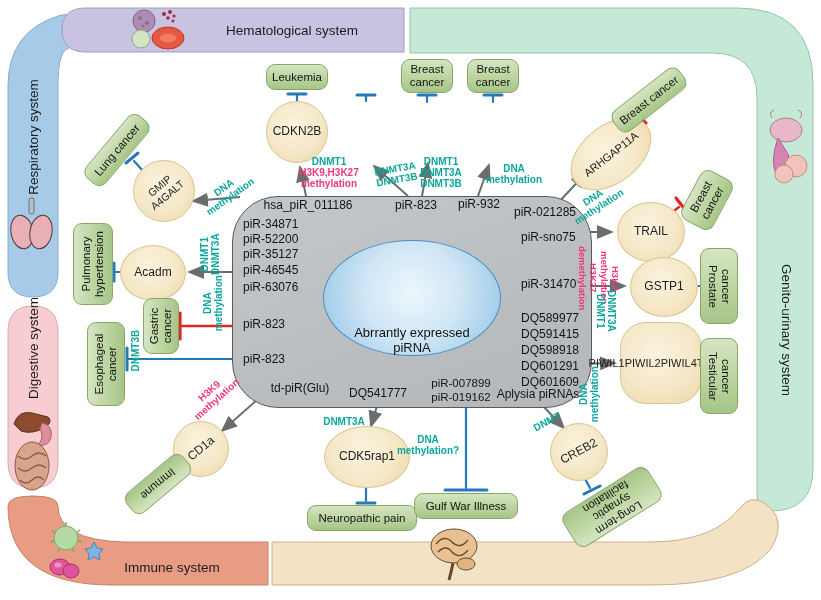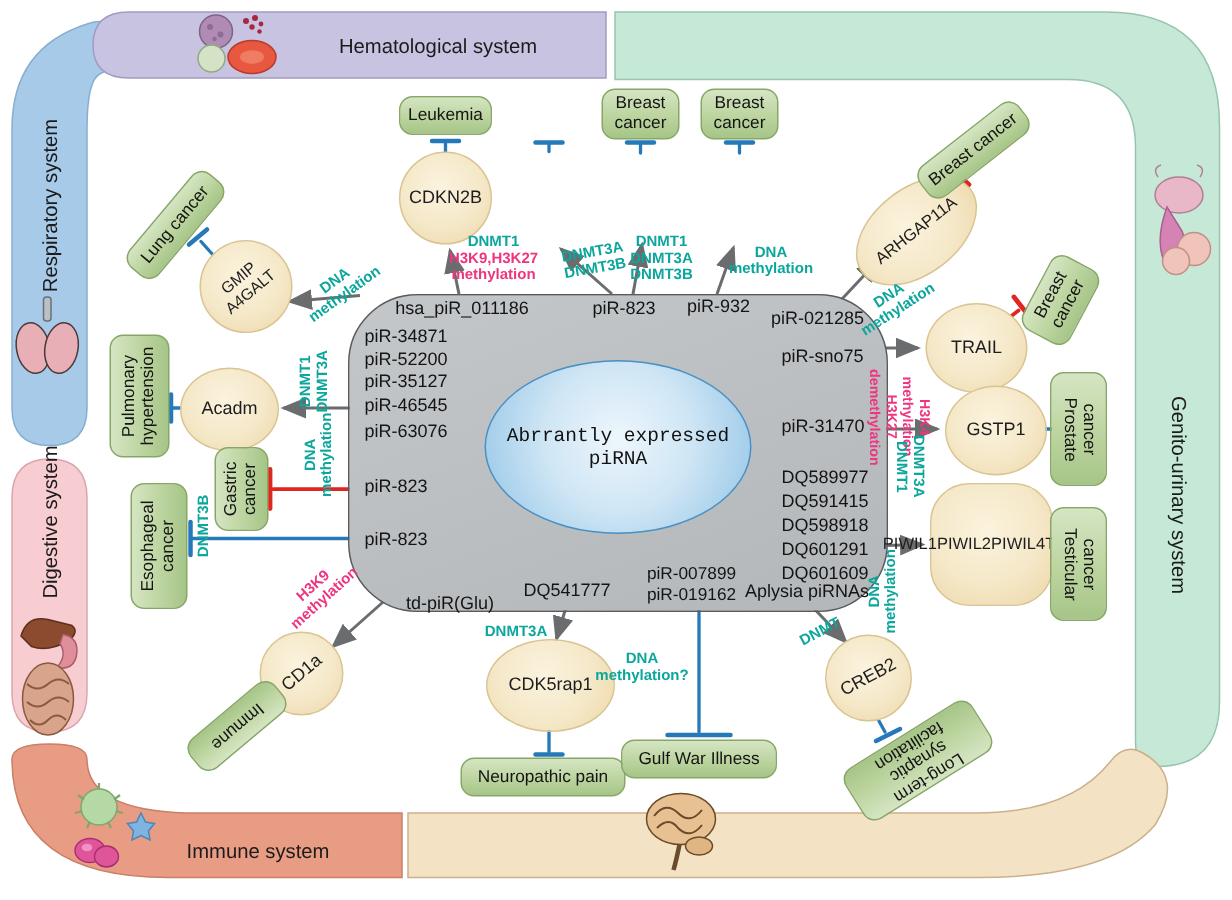--- a/index.html
+++ b/index.html
@@ -9,22 +9,22 @@
   
   .bandlabel{position:absolute;font-size:13.5px;color:#1b1b1b;text-align:center;
              display:flex;align-items:center;justify-content:center;}
   .rot{transform-origin:center;}
   
   .centerbox{position:absolute;left:232px;top:196px;width:358px;height:210px;
              background:linear-gradient(160deg,#c3c7ca,#b3b7ba);
              border:1.6px solid #595a5c;border-radius:46px;}
   .cellipse{position:absolute;left:323px;top:240px;width:176px;height:114px;border-radius:50%;
             background:radial-gradient(circle at 50% 45%,#eef6fc 0%,#cfe6f5 45%,#8fc2e5 100%);
-            border:1.5px solid #4a90c2;display:flex;align-items:center;justify-content:center;
-            text-align:center;font-size:13px;color:#111;font-family:Liberation Mono, monospace;}
+            border:1.5px solid #4a90c2;display:flex;align-items:flex-end;justify-content:center;
+            text-align:center;font-size:13px;color:#111;}
   .pirna{position:absolute;font-size:12px;color:#141414;white-space:nowrap;}
   .pctr{text-align:center;}
   
   .node{position:absolute;display:flex;align-items:center;justify-content:center;text-align:center;
         background:radial-gradient(circle at 45% 38%,#fbf3de 0%,#f5e8c8 55%,#ecd6a6 100%);
         border:1px solid #d9c492;border-radius:50%;font-size:12px;color:#1d1d1d;line-height:1.12;}
   
   .disease{position:absolute;display:flex;align-items:center;justify-content:center;text-align:center;
            background:linear-gradient(180deg,#d5e5c3 0%,#bcd49f 55%,#a6c588 100%);
            border:1px solid #87a767;border-radius:9px;font-size:11.5px;color:#141414;
@@ -197,21 +197,21 @@
   <div class="pirna" style="left:243px;top:352px">piR-823</div>
 
   <div class="pirna" style="left:521px;top:230px">piR-sno75</div>
   <div class="pirna" style="left:521px;top:277px">piR-31470</div>
   <div class="pirna" style="left:521px;top:311px">DQ589977</div>
   <div class="pirna" style="left:521px;top:327px">DQ591415</div>
   <div class="pirna" style="left:521px;top:343px">DQ598918</div>
   <div class="pirna" style="left:521px;top:359px">DQ601291</div>
   <div class="pirna" style="left:521px;top:375px">DQ601609</div>
 
-  <div class="pirna pctr" style="left:263px;top:395px;width:74px">td-piR(Glu)</div>
+  <div class="pirna pctr" style="left:263px;top:381px;width:74px">td-piR(Glu)</div>
   <div class="pirna pctr" style="left:341px;top:386px;width:74px">DQ541777</div>
   <div class="pirna pctr" style="left:424px;top:377px;width:74px;font-size:11.5px">piR-007899</div>
   <div class="pirna pctr" style="left:424px;top:391px;width:74px;font-size:11.5px">piR-019162</div>
   <div class="pirna pctr" style="left:496px;top:387px;width:84px">Aplysia piRNAs</div>
 
   <div class="node" style="left:266px;top:101px;width:60px;height:60px">CDKN2B</div>
   <div class="node" style="left:133px;top:160px;width:60px;height:60px;font-size:10.5px">
     <div class="rot" style="transform:rotate(-40deg)">
       <div>GMIP</div>
       <div>A4GALT</div>

